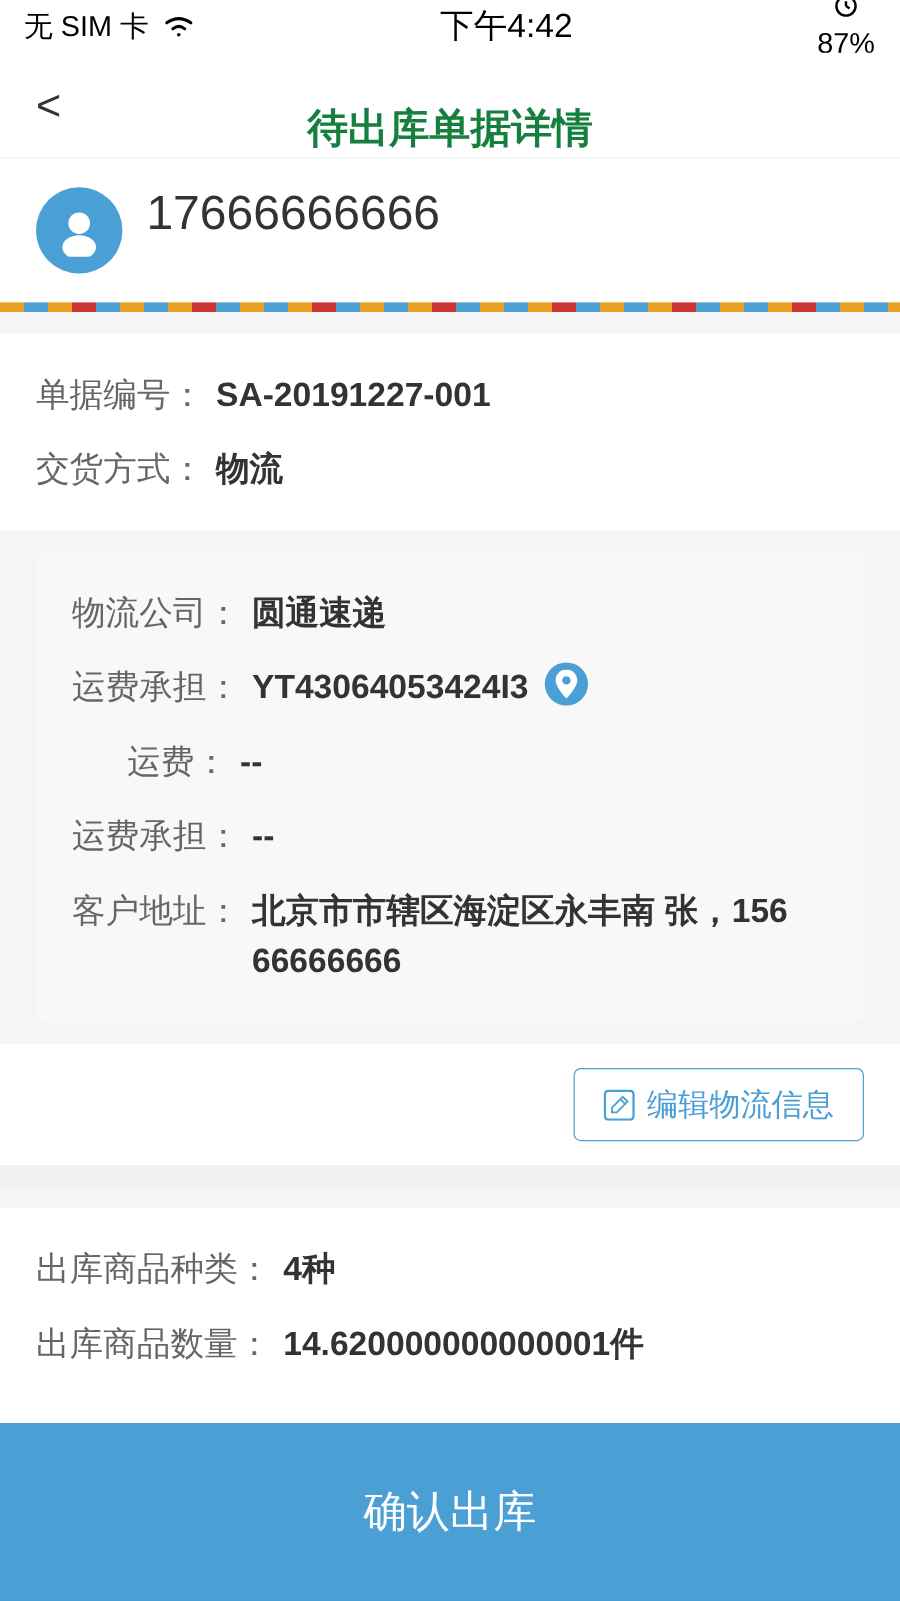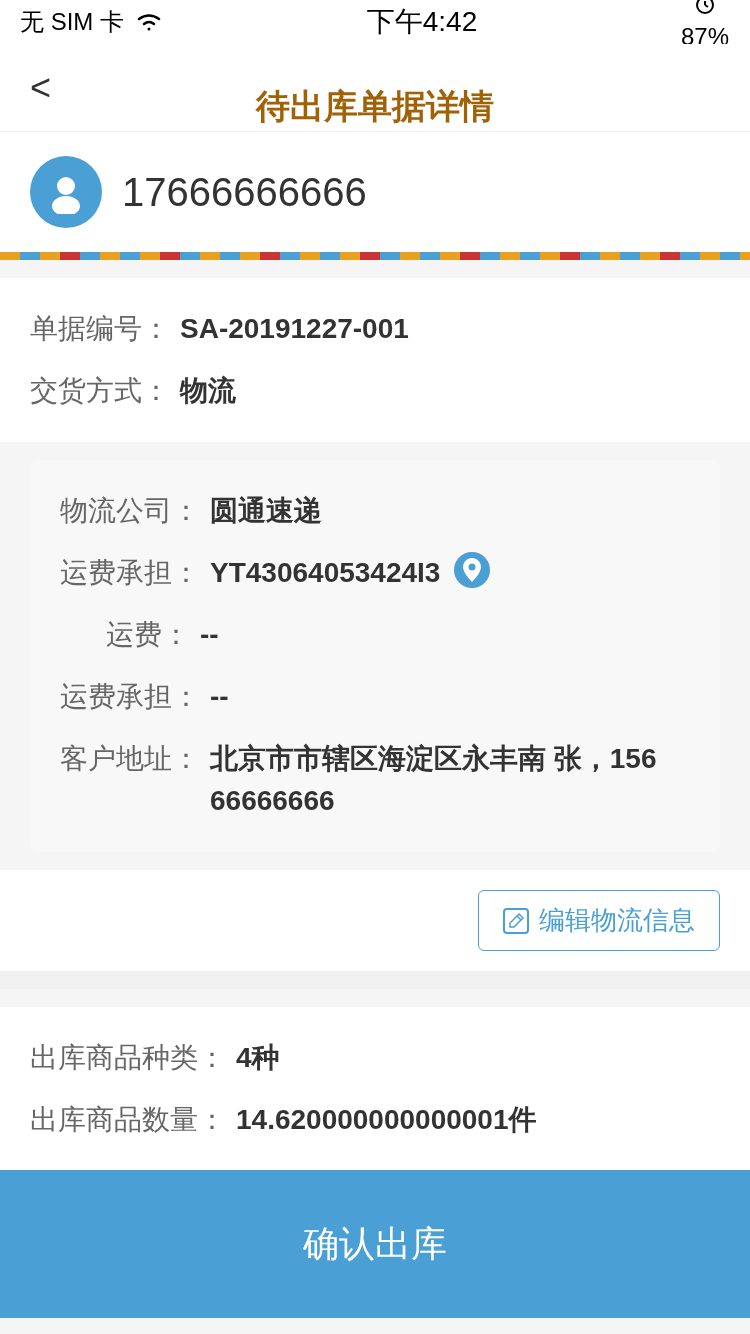--- a/index.html
+++ b/index.html
@@ -83,30 +83,29 @@
     .nav-back {
       position: absolute;
       left: 30px;
       font-size: 36px;
       color: #333;
       cursor: pointer;
     }
     .nav-title {
       font-size: 34px;
       font-weight: 600;
-      color: #a16207;
+      color: #15803d;
       margin-top: 39px;
     }
 
     
     .user-header {
       background: #fff;
       padding: 24px 30px;
       display: flex;
-      align-items: center;
       gap: 20px;
     }
     .user-avatar {
       width: 72px;
       height: 72px;
       border-radius: 50%;
       background: #4a9fd5;
       display: flex;
       align-items: center;
       justify-content: center;
@@ -227,21 +226,21 @@
       font-size: 26px;
       display: flex;
       align-items: center;
       gap: 10px;
       cursor: pointer;
     }
 
     
     .confirm-btn-wrapper {
       position: fixed;
-      bottom: 16px;
+      bottom: 0;
       width: 750px;
       background: #4a9fd5;
       padding: 30px;
     }
     .confirm-btn {
       width: 100%;
       height: 88px;
       background: #4a9fd5;
       color: #fff;
       font-size: 36px;

